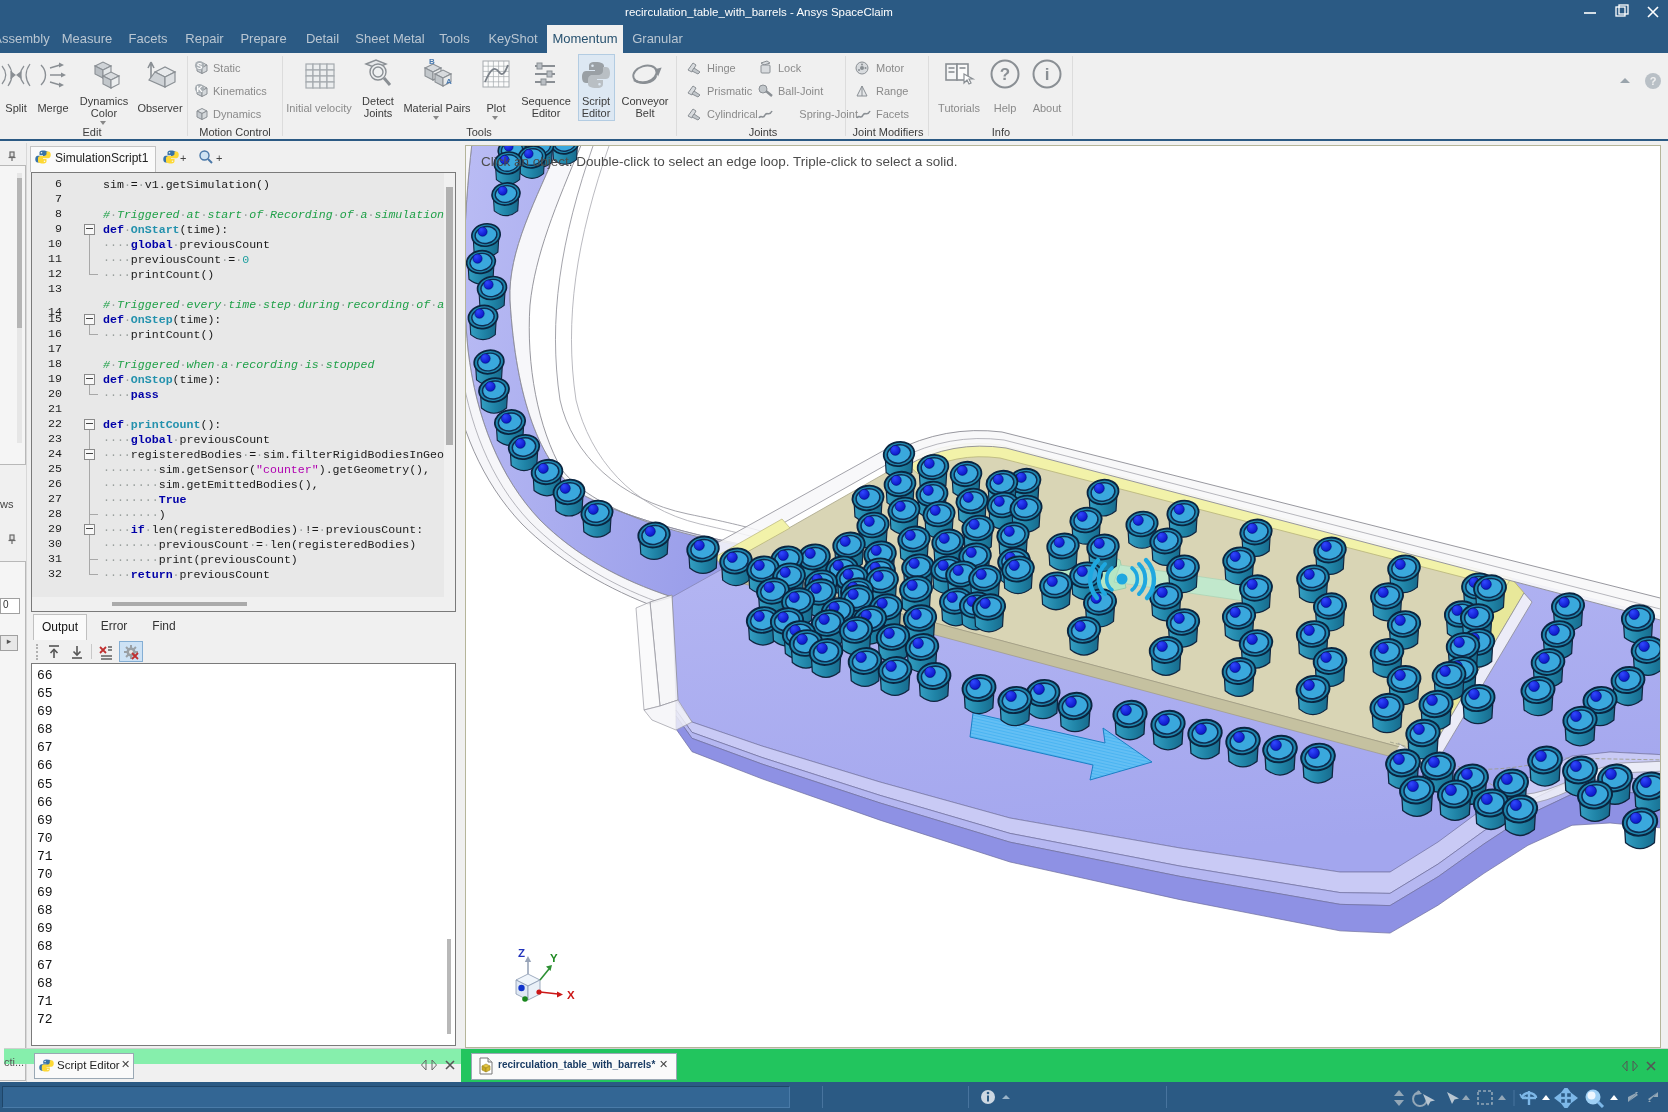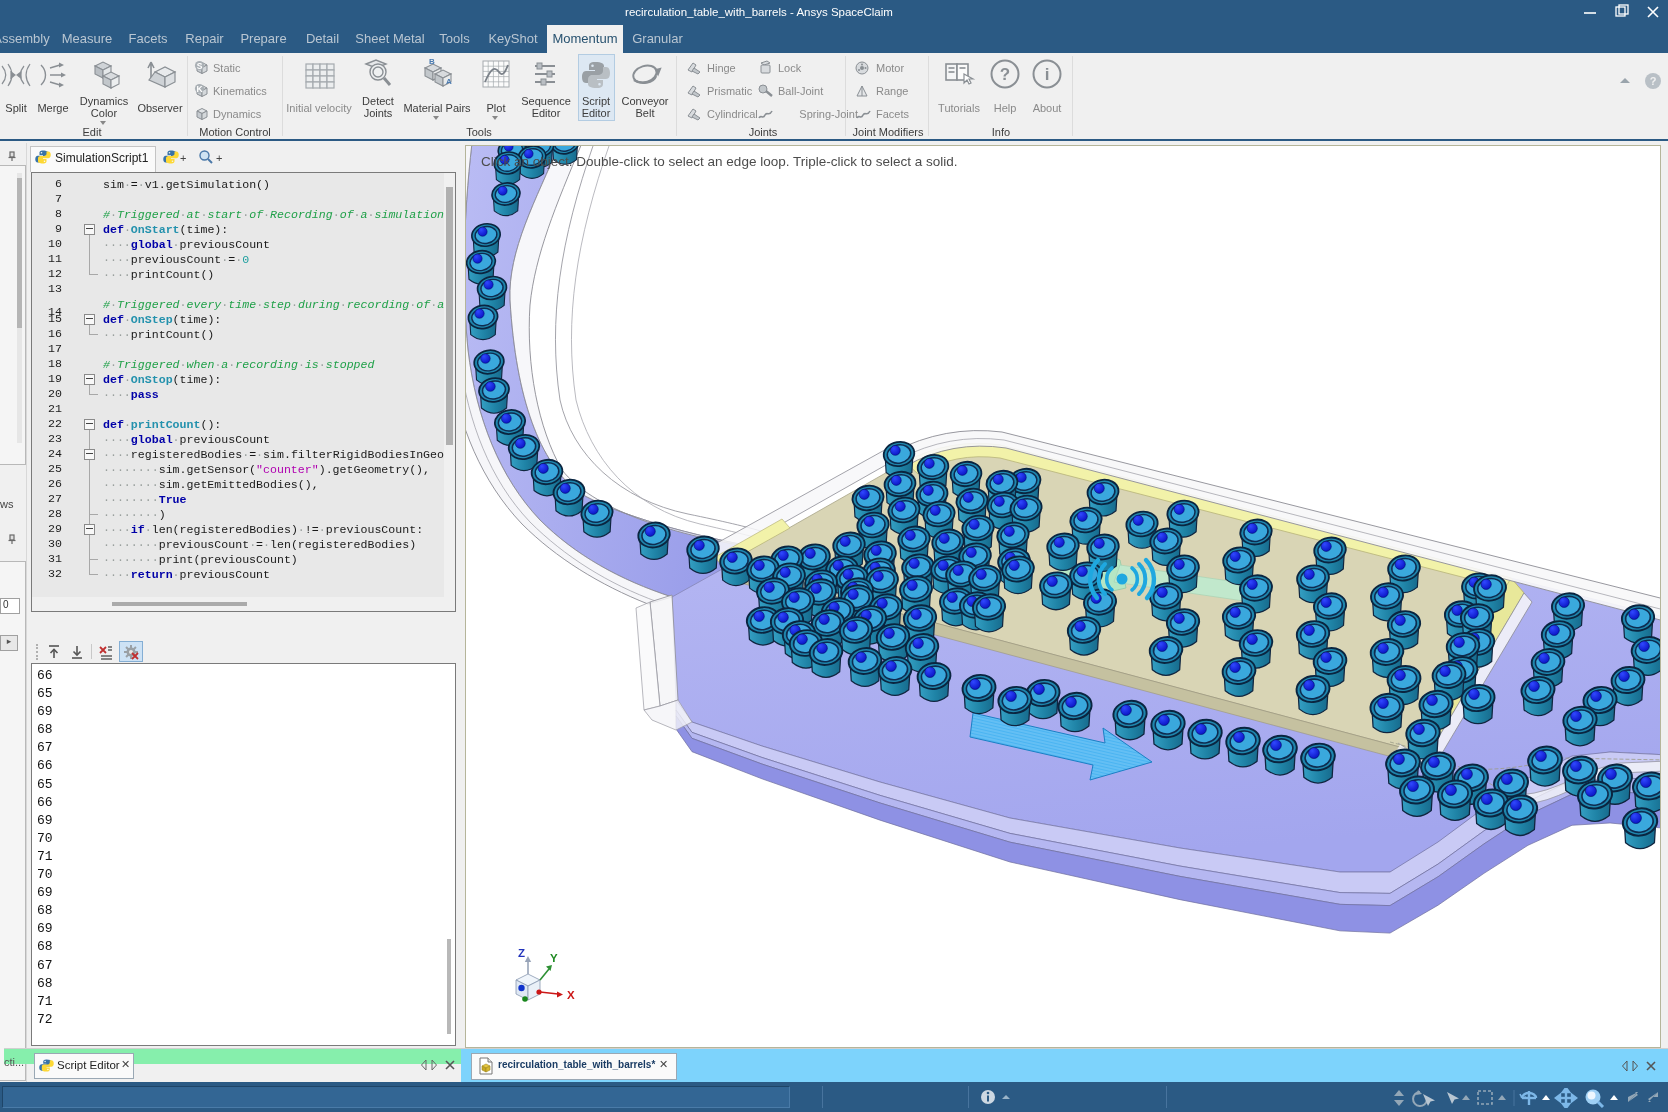--- a/index.html
+++ b/index.html
@@ -417,20 +417,25 @@
       <div class="abs" style="left:52px;top:246px;width:11px;height:11px;background:#f8f8f8;border:1px solid #8a8a8a"></div>
       <div class="abs" style="left:54px;top:250px;width:7px;height:1px;background:#444"></div>
       <div class="abs" style="left:52px;top:276px;width:11px;height:11px;background:#f8f8f8;border:1px solid #8a8a8a"></div>
       <div class="abs" style="left:54px;top:280px;width:7px;height:1px;background:#444"></div>
       <div class="abs" style="left:52px;top:351px;width:11px;height:11px;background:#f8f8f8;border:1px solid #8a8a8a"></div>
       <div class="abs" style="left:54px;top:355px;width:7px;height:1px;background:#444"></div>
       <div class="abs" style="left:0px;top:424px;width:423px;height:14px;background:#f0f0f0"></div>
       <div class="abs" style="left:80px;top:429px;width:135px;height:4px;background:#aaa"></div>
       <div class="abs" style="left:412px;top:0px;width:11px;height:424px;background:#f0f0f0"></div>
       <div class="abs" style="left:414px;top:14px;width:7px;height:258px;background:#b0b0b0"></div>
+    </div>
+    <div class="abs" style="left:31px;top:471px;width:425px;height:26px;background:#f0f0f0">
+      <div class="abs" style="left:2px;top:0px;width:54px;height:26px;background:#fafafa;border:1px solid #c0c0c0;border-bottom:none;text-align:center;font-size:12px;color:#111;padding-top:5px">Output</div>
+      <div class="abs" style="left:58px;top:5px;width:50px;text-align:center;font-size:12px;color:#333">Error</div>
+      <div class="abs" style="left:110px;top:5px;width:46px;text-align:center;font-size:12px;color:#333">Find</div>
     </div>
     <div class="abs" style="left:31px;top:498px;width:425px;height:21px;background:#f0f0f0">
       <div class="abs" style="left:5px;top:3px;width:3px;height:16px;border-left:2px dotted #b0b0b0"></div>
       <svg class="abs" style="left:14px;top:2px" width="18" height="18" viewBox="0 0 18 18">
         <g stroke="#555" stroke-width="1.6" fill="none">
           <line x1="4" y1="3" x2="14" y2="3"></line>
           <line x1="9" y1="6" x2="9" y2="15"></line>
           <path d="M5.5 10 L9 6.5 L12.5 10" fill="none"></path>
         </g>
       </svg>
@@ -755,21 +760,21 @@
         <path d="M24,-25 l-6,1.5 4.5,4.5 z" fill="#2e9034"></path>
         <path d="M12,2 L30,4" stroke="#cc1818" stroke-width="1.6"></path>
         <path d="M35,4.5 l-6,-3 0,6 z" fill="#cc1818"></path>
         <text x="-10" y="-33" font-size="11.5" font-weight="bold" fill="#2233bb">Z</text>
         <text x="22" y="-28" font-size="11.5" font-weight="bold" fill="#1e8a22">Y</text>
         <text x="39" y="9" font-size="11.5" font-weight="bold" fill="#cc1818">X</text>
       </g>
       <text x="15" y="20" font-size="13.5" fill="#4c4c4c">Click an object. Double-click to select an edge loop. Triple-click to select a solid.</text>
     </svg>
   </div>
-<div class="abs" style="left:461px;top:1048px;width:1207px;height:34px;background:#7dd3fc;border-top:1px solid #d0d0d0">
+<div class="abs" style="left:461px;top:1048px;width:1207px;height:34px;background:#22c55e;border-top:1px solid #d0d0d0">
     <div class="abs" style="left:10px;top:4px;width:206px;height:27px;background:#fafafa;border:1px solid #9aa8b4"></div>
     <svg class="abs" style="left:17px;top:8px" width="16" height="18" viewBox="0 0 16 18">
       <path d="M2 1 L10 1 L14 5 L14 17 L2 17 Z" fill="#fff" stroke="#777" stroke-width="1"></path>
       <path d="M10 1 L10 5 L14 5" fill="#e8e8e8" stroke="#777" stroke-width="1"></path>
       <path d="M4 9 l4 -2 4 2 -4 2 Z" fill="#e8c840" stroke="#a08820" stroke-width="0.6"></path>
       <path d="M4 9 l0 4 4 2 0 -4 Z" fill="#c8a820" stroke="#a08820" stroke-width="0.6"></path>
       <path d="M12 9 l0 4 -4 2 0 -4 Z" fill="#d8b830" stroke="#a08820" stroke-width="0.6"></path>
     </svg>
     <div class="abs" style="left:37px;top:10px;font-size:10px;font-weight:bold;color:#1a3c64">recirculation_table_with_barrels*</div>
     <div class="abs" style="left:198px;top:9px;font-size:11px;color:#444">✕</div>

